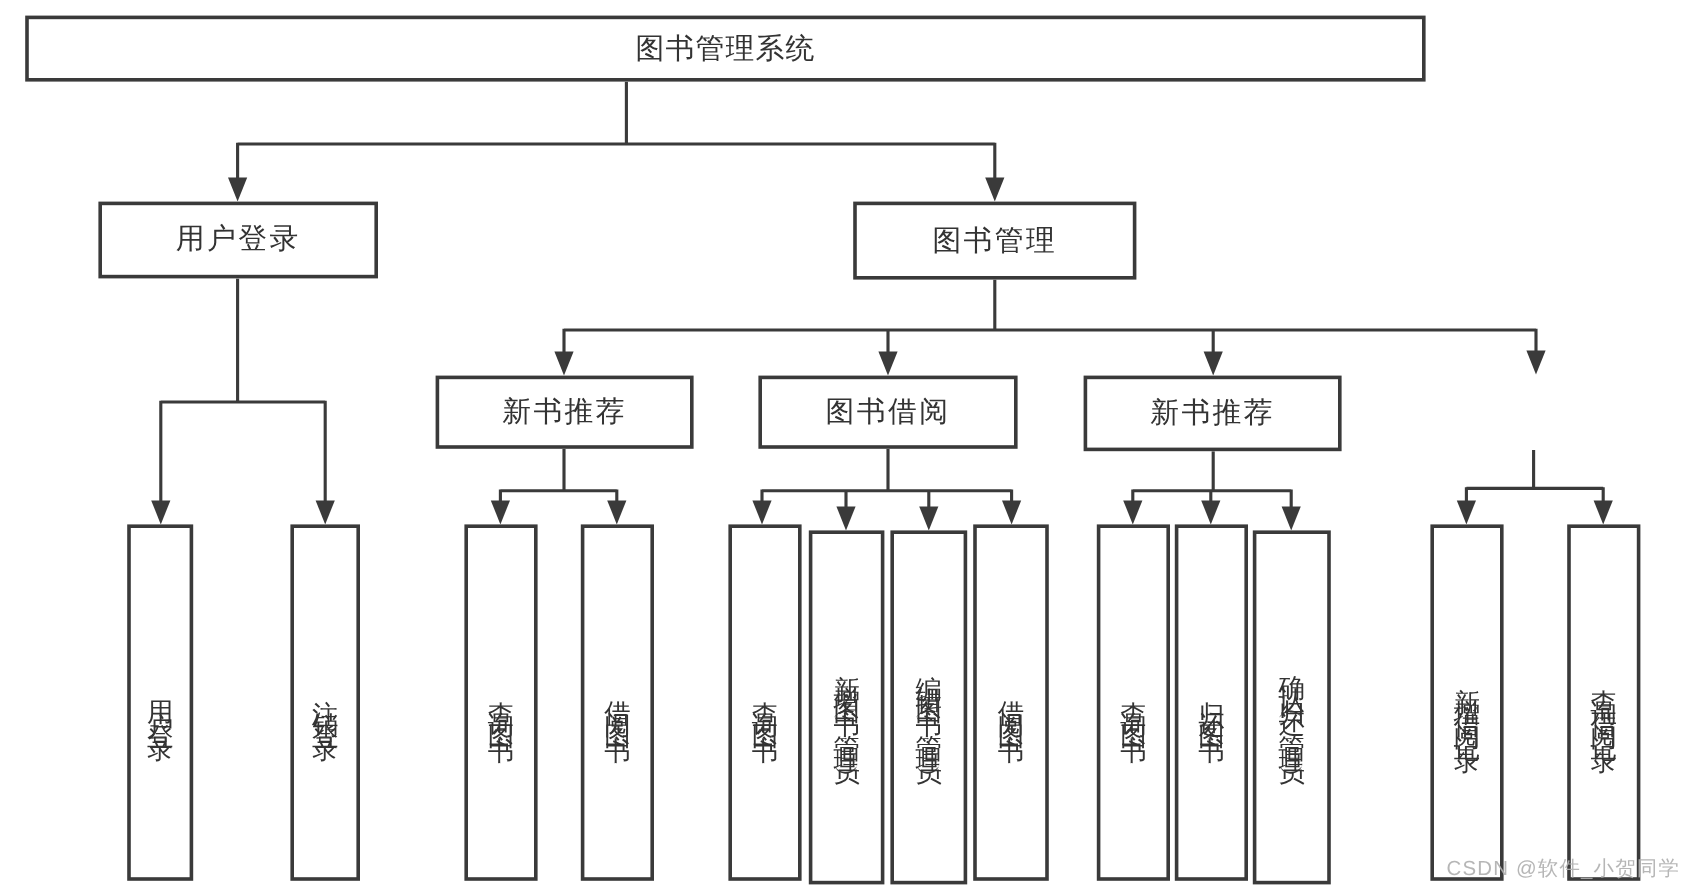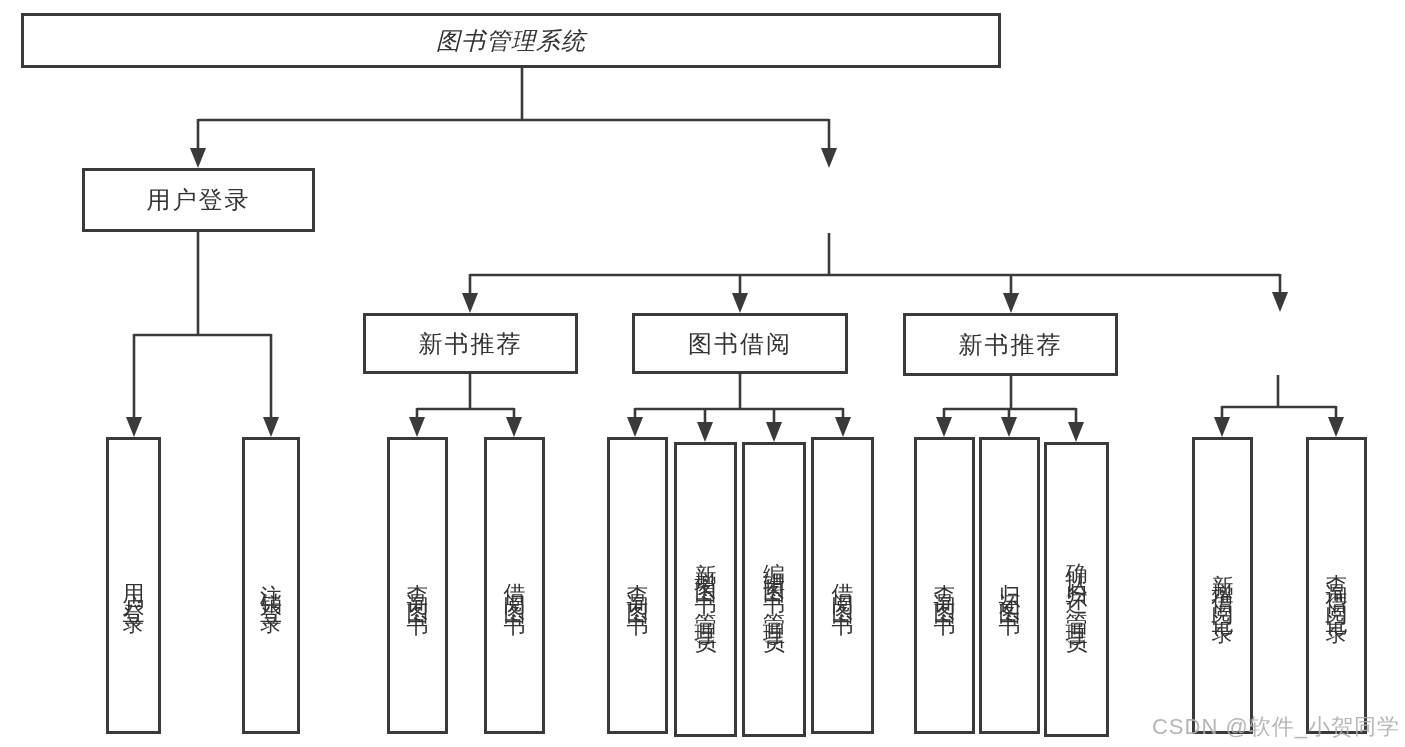--- a/index.html
+++ b/index.html
@@ -37,21 +37,21 @@
     font-size: 22px;
     letter-spacing: 10px;
     white-space: normal;
   }
   .line { stroke: #3a3a3a; stroke-width: 2.6; fill: none; }
   .arrowhead { fill: #3a3a3a; stroke: none; }
   #watermark {
     position: absolute;
     top: 712px;
     right: 5px;
-    font-size: 22px;
+    font-size: 17px;
     color: rgba(176,176,176,0.92);
     letter-spacing: 1px;
     z-index: 5;
   }
 </style>
 </head>
 <body>
 
 <div id="stage">
 
@@ -84,23 +84,24 @@
     <path class="line" d="M1011,376 V409 M944,409 H1076 M944,408 V419 M1009,408 V419 M1076,408 V424"></path>
     <polygon class="arrowhead" points="936,417 952,417 944,437"></polygon>
     <polygon class="arrowhead" points="1001,417 1017,417 1009,437"></polygon>
     <polygon class="arrowhead" points="1068,422 1084,422 1076,442"></polygon>
 
     <path class="line" d="M1278,375 V407 M1222,407 H1336 M1222,406 V419 M1336,406 V419"></path>
     <polygon class="arrowhead" points="1214,417 1230,417 1222,437"></polygon>
     <polygon class="arrowhead" points="1328,417 1344,417 1336,437"></polygon>
   </svg>
 
-  <div class="node root-node" style="left:21px; top:13px; width:980px; height:55px;font-style:italic;">图书管理系统</div>
+  <div class="node root-node" style="left:21px; top:13px; width:1167px; height:55px;">图书管理系统</div>
 
   <div class="node" style="left:82px; top:168px; width:233px; height:64px;">用户登录</div>
+  <div class="node" style="left:711px; top:168px; width:236px; height:65px;">图书管理</div>
 
   <div class="node" style="left:632px; top:313px; width:216px; height:61px;">图书借阅</div>
   <div class="node" style="left:363px; top:313px; width:215px; height:61px;">新书推荐</div>
   <div class="node" style="left:903px; top:313px; width:215px; height:63px;">新书推荐</div>
 
   <div class="node vnode" style="left:106px; top:437px; width:55px; height:297px;">用户登录</div>
   <div class="node vnode" style="left:242px; top:437px; width:58px; height:297px;">注销登录</div>
 
   <div class="node vnode" style="left:387px; top:437px; width:61px; height:297px;">查询图书</div>
   <div class="node vnode" style="left:484px; top:437px; width:61px; height:297px;">借阅图书</div>

